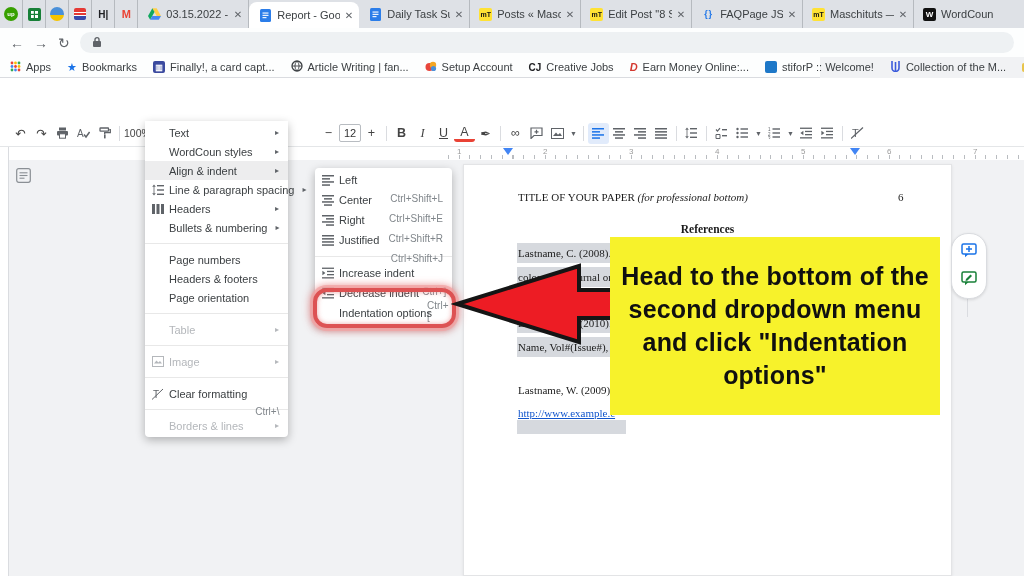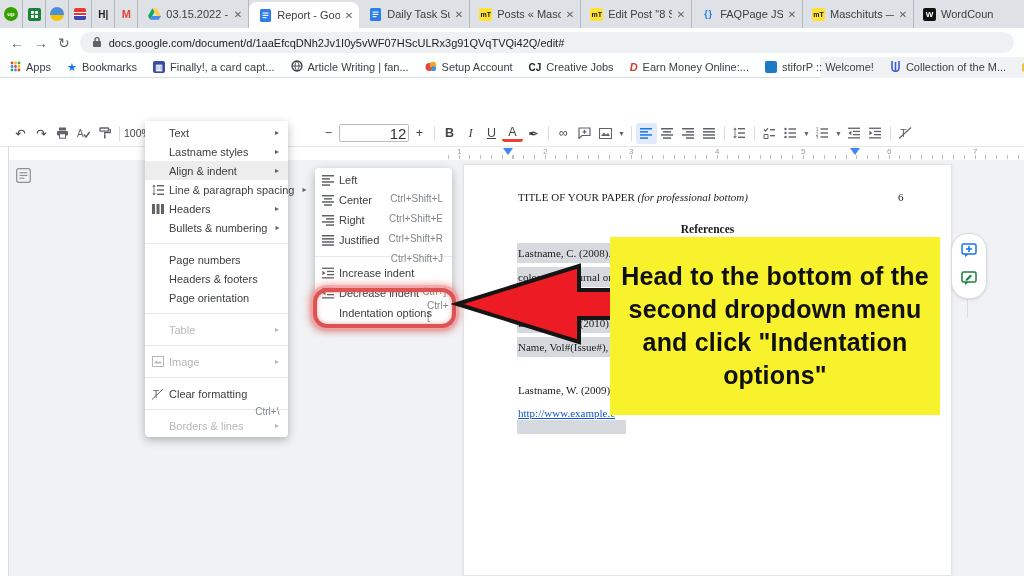--- a/index.html
+++ b/index.html
@@ -27,21 +27,21 @@
   .hic{color:#5f6368;font-size:11px;}
   .menubar{left:40px;top:102px;display:flex;font-size:11.5px;color:#202124;}
   .mb{padding:2px 7px;border-radius:2px;}
   .mb.open{background:#e1ebfb;}
   .lastedit{color:#717171;text-decoration:underline;font-size:10.5px;padding:2px 4px 2px 12px;}
   
   .toolbar{left:0;top:120px;width:1024px;height:27px;background:#fff;border-bottom:1px solid #e4e6e8;display:flex;align-items:center;padding-left:10px;box-sizing:border-box;color:#444;}
   .ti{width:21px;height:21px;display:inline-flex;align-items:center;justify-content:center;font-size:12.5px;flex:0 0 auto;border-radius:3px;}
   .ti.on{background:#e1ebfb;}
   .tdiv{width:1px;height:15px;background:#dadce0;margin:0 4px;flex:0 0 auto;}
-  .sizebox{width:20px;height:16px;border:1px solid #b8bcc1;border-radius:2px;font-size:15px;display:inline-flex;align-items:center;justify-content:center;color:#333;padding-left:48px;}
+  .sizebox{width:20px;height:16px;border:1px solid #b8bcc1;border-radius:2px;font-size:11px;display:inline-flex;align-items:center;justify-content:center;color:#333;}
   
   .ruler{left:0;top:147px;width:1024px;height:13px;background:#fff;border-bottom:1px solid #d5d7da;}
   .ticks{left:448px;top:155px;width:576px;height:4px;background:repeating-linear-gradient(90deg,#b9bcc0 0 1px,transparent 1px 10.75px);}
   .rnum{position:absolute;top:147px;font-size:8px;color:#9b9b9b;}
   .rmark{position:absolute;top:148px;width:0;height:0;border-left:5px solid transparent;border-right:5px solid transparent;border-top:7px solid #4285f4;}
   
   .canvas{left:0;top:160px;width:1024px;height:416px;background:#f1f2f4;}
   .leftstrip{left:0;top:147px;width:8px;height:429px;background:#fff;border-right:1px solid #dadce0;}
   .page{left:463px;top:164px;width:489px;height:412px;background:#fff;border:1px solid #e3e4e6;box-sizing:border-box;box-shadow:0 1px 3px rgba(0,0,0,.08);}
   .serif{font-family:"Liberation Serif",serif;font-size:11px;color:#1b1b1b;white-space:nowrap;}
@@ -160,21 +160,20 @@
 
 <div class="abs navbar">
   <span class="navic">←</span>
   <span class="navic">→</span>
   <span class="navic">↻</span>
   <div class="omni">
     <span><svg width="10" height="12">
           <rect x="1" y="5" width="8" height="6" rx="1" fill="#5f6368"></rect>
           <path d="M3 5 V3.6 a2 2 0 0 1 4 0 V5" fill="none" stroke="#5f6368" stroke-width="1.4"></path>
         </svg></span>
-    <span>docs.google.com/document/d/1aaEfcqDNh2Jv1I0y5vWF07HScULRx3g91QVqTVQi42Q/edit#</span>
   </div>
 </div>
 
 <div class="abs bookbar">
   <span class="bk">
     <span><svg width="11" height="11">
           <g>
             <circle cx="2" cy="2" r="1.4" fill="#ea4335"></circle>
             <circle cx="5.5" cy="2" r="1.4" fill="#fbbc04"></circle>
             <circle cx="9" cy="2" r="1.4" fill="#34a853"></circle>
@@ -495,21 +494,21 @@
 
 <div class="abs menu" style="left:145px;top:121px;width:143px;">
   <div class="mi">
       <span class="ic"></span>
       <span class="lab">Text</span>
       <span class="sp"></span>
       <span class="arr">▸</span>
     </div>
   <div class="mi">
       <span class="ic"></span>
-      <span class="lab">Lastname styles</span>
+      <span class="lab">WordCoun styles</span>
       <span class="sp"></span>
       <span class="arr">▸</span>
     </div>
   <div class="mi hl">
       <span class="ic"></span>
       <span class="lab">Align &amp; indent</span>
       <span class="sp"></span>
       <span class="arr">▸</span>
     </div>
   <div class="mi">

